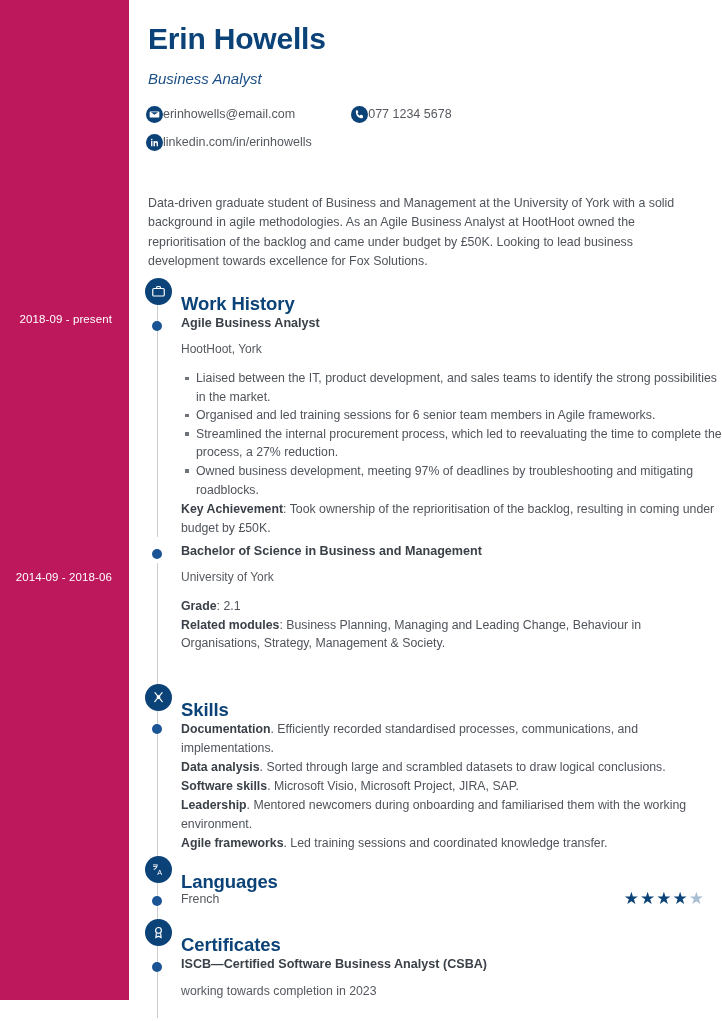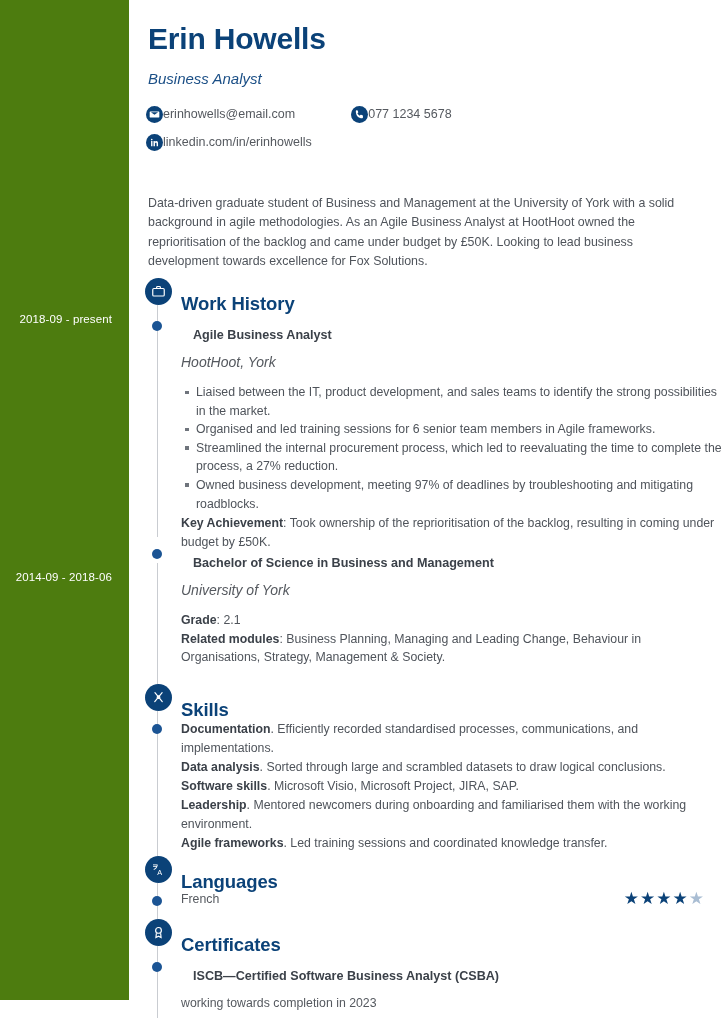--- a/index.html
+++ b/index.html
@@ -16,21 +16,21 @@
     overflow: hidden;
   }
 
   
   #sidebar {
     position: absolute;
     left: 0;
     top: 0;
     width: 129px;
     height: 1000px;
-    background: #4d7c0f;
+    background: #be185d;
   }
   .side-date {
     position: absolute;
     right: 17px;
     width: 120px;
     text-align: right;
     color: #ffffff;
     font-size: 11.5px;
     letter-spacing: .1px;
     white-space: nowrap;
@@ -166,25 +166,24 @@
     width: 10px;
     height: 10px;
     border-radius: 50%;
     background: #1b5494;
   }
 
   .entry-title {
     font-size: 12.6px;
     font-weight: bold;
     color: #3b4149;
-    margin: 12px;
+    margin: 0;
   }
   .entry-sub {
-    font-size: 14px;
-    font-style: italic;
+    font-size: 12px;
     color: #55595f;
     margin: 12px 4px 0 0;
   }
   .entry-body {
     margin: 13px 0 0 0;
     font-size: 12.3px;
     line-height: 18.6px;
     color: #4f545b;
   }
   ul.bullets {

